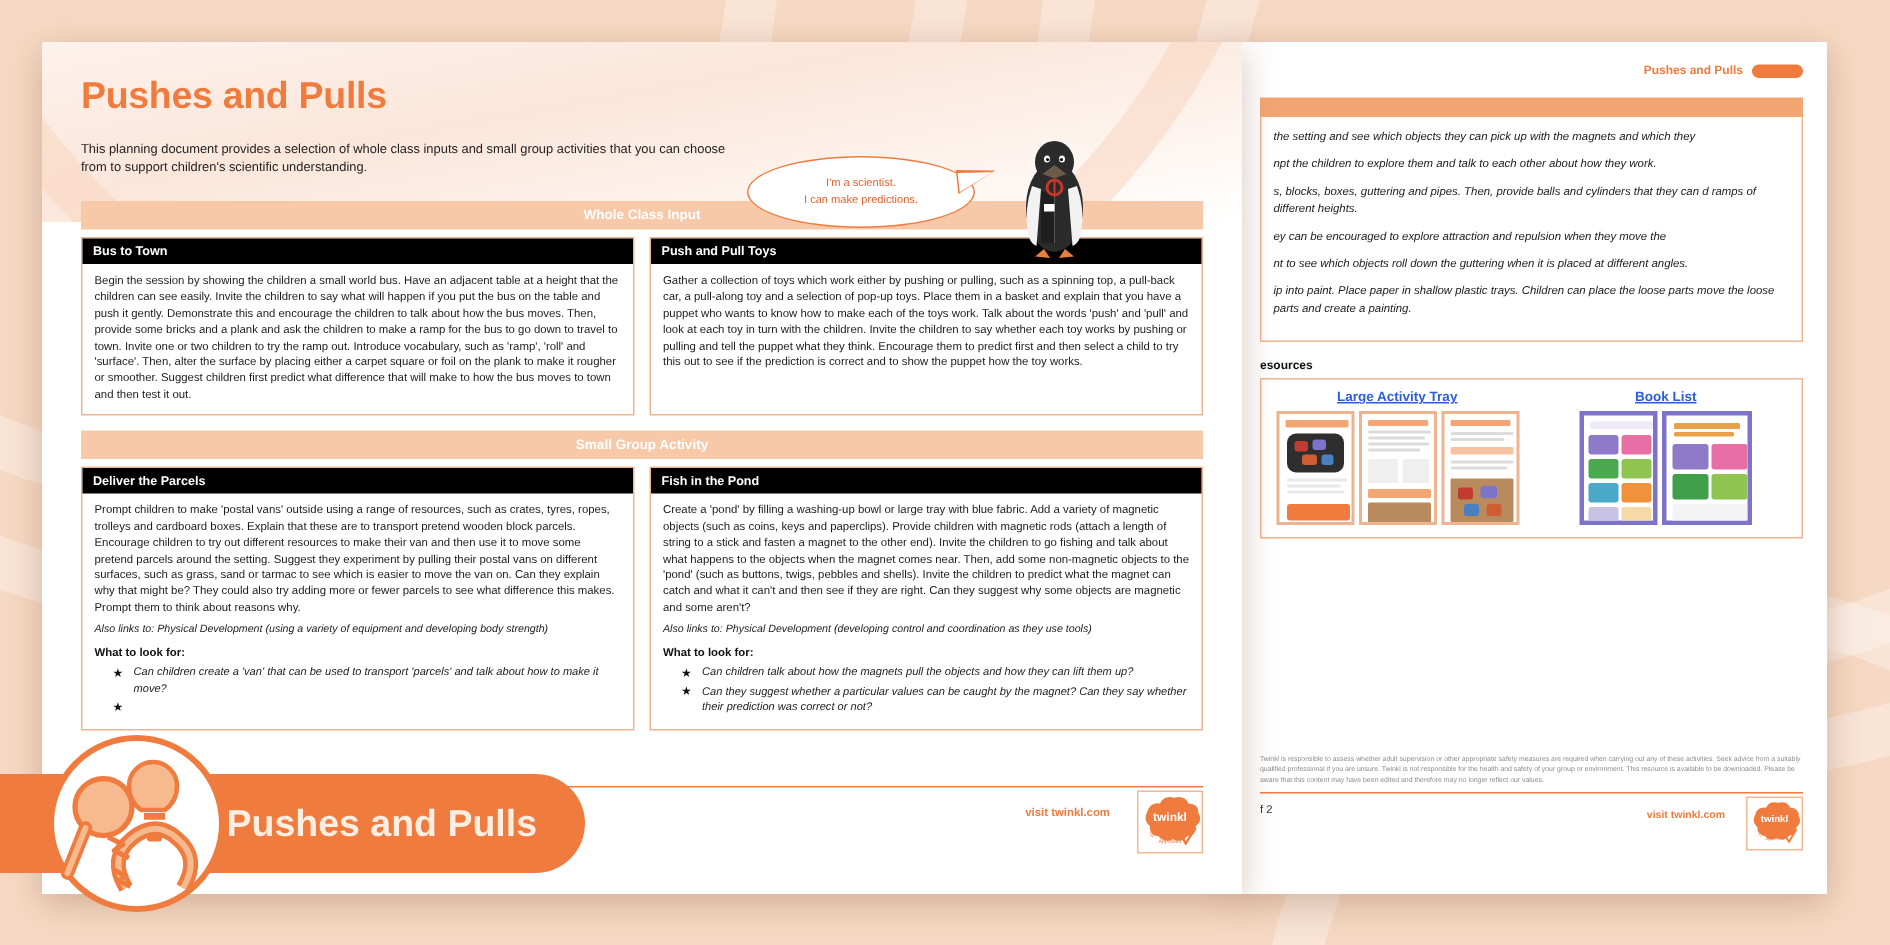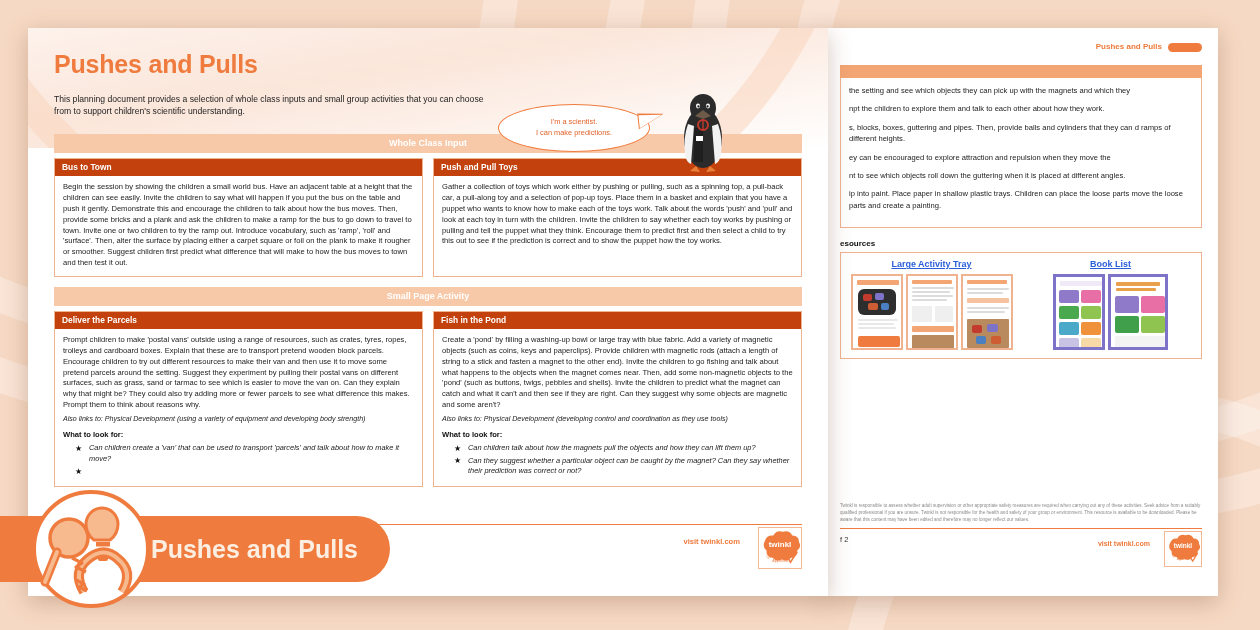--- a/index.html
+++ b/index.html
@@ -82,21 +82,21 @@
     margin-bottom: 5px;
   }
   .cols { display:flex; gap: 10px; margin-bottom: 10px; }
   .card {
     flex: 1 1 0;
     border: 1px solid #f0b390;
     background:#fff;
     display:flex; flex-direction:column;
   }
   .card-head {
-    background:#c2410c;
+    background:#000000;
     color:#ffffff;
     font-size: 8.4px;
     font-weight: bold;
     padding: 3.5px 7px 4px 7px;
   }
   .card-body { padding: 6px 8px 7px 8px; }
   .card-body p.body-txt {
     font-size: 7.6px; line-height: 1.42; color:#1b1b1b;
     text-align: left;
   }
@@ -196,21 +196,21 @@
   .pg2-head .pill {
     position:absolute; right: 0px; top: 1px;
     width: 34px; height: 9px; background:#ef7c3e; border-radius: 5px;
   }
   .pg2-bar { background:#f3a673; height: 13px; margin-top: 9px; }
   .pg2-box {
     border:1px solid #f0b390; border-top:none;
     padding: 7px 8px 9px 8px;
     font-size: 7.6px; line-height: 1.5; color:#1b1b1b;
   }
-  .pg2-box p { margin-bottom: 7px; }
+  .pg2-box p { margin-bottom: 7px; font-style: italic; }
   .pg2-res-title { font-size: 8px; font-weight:bold; margin: 11px 0 0 0; color:#111; }
   .pg2-res {
     border:1px solid #f0b390; margin-top: 4px; padding: 6px 6px 8px 6px;
     display:flex; gap: 10px; justify-content:space-around;
   }
   .res-col { text-align:center; flex:1 1 0; }
   .res-link {
     color:#2b5fd9; font-size: 9px; font-weight:bold;
     text-decoration: underline; display:block; margin-bottom: 5px;
   }
@@ -421,21 +421,21 @@
           </div>
         </div>
         <div class="card">
           <div class="card-head">Push and Pull Toys</div>
           <div class="card-body">
             <p class="body-txt">Gather a collection of toys which work either by pushing or pulling, such as a spinning top, a pull-back car, a pull-along toy and a selection of pop-up toys. Place them in a basket and explain that you have a puppet who wants to know how to make each of the toys work. Talk about the words 'push' and 'pull' and look at each toy in turn with the children. Invite the children to say whether each toy works by pushing or pulling and tell the puppet what they think. Encourage them to predict first and then select a child to try this out to see if the prediction is correct and to show the puppet how the toy works.</p>
           </div>
         </div>
       </div>
 
-      <div class="sec-bar">Small Page Activity</div>
+      <div class="sec-bar">Small Group Activity</div>
       <div class="cols">
         <div class="card">
           <div class="card-head">Deliver the Parcels</div>
           <div class="card-body">
             <p class="body-txt">Prompt children to make 'postal vans' outside using a range of resources, such as crates, tyres, ropes, trolleys and cardboard boxes. Explain that these are to transport pretend wooden block parcels. Encourage children to try out different resources to make their van and then use it to move some pretend parcels around the setting. Suggest they experiment by pulling their postal vans on different surfaces, such as grass, sand or tarmac to see which is easier to move the van on. Can they explain why that might be? They could also try adding more or fewer parcels to see what difference this makes. Prompt them to think about reasons why.</p>
             <div class="links-to">Also links to: Physical Development (using a variety of equipment and developing body strength)</div>
             <div class="wtlf">What to look for:</div>
             <ul class="stars">
               <li><span class="star">★</span><span>Can children create a 'van' that can be used to transport 'parcels' and talk about how to make it move?</span></li>
               <li><span class="star">★</span></li>
@@ -443,21 +443,21 @@
           </div>
         </div>
         <div class="card">
           <div class="card-head">Fish in the Pond</div>
           <div class="card-body">
             <p class="body-txt">Create a 'pond' by filling a washing-up bowl or large tray with blue fabric. Add a variety of magnetic objects (such as coins, keys and paperclips). Provide children with magnetic rods (attach a length of string to a stick and fasten a magnet to the other end). Invite the children to go fishing and talk about what happens to the objects when the magnet comes near. Then, add some non-magnetic objects to the 'pond' (such as buttons, twigs, pebbles and shells). Invite the children to predict what the magnet can catch and what it can't and then see if they are right. Can they suggest why some objects are magnetic and some aren't?</p>
             <div class="links-to">Also links to: Physical Development (developing control and coordination as they use tools)</div>
             <div class="wtlf">What to look for:</div>
             <ul class="stars">
               <li><span class="star">★</span><span>Can children talk about how the magnets pull the objects and how they can lift them up?</span></li>
-              <li><span class="star">★</span><span>Can they suggest whether a particular object can be caught by the magnet? Can they say whether their prediction was correct or not?</span></li>
+              <li><span class="star">★</span><span>Can they suggest whether a particular values can be caught by the magnet? Can they say whether their prediction was correct or not?</span></li>
             </ul>
           </div>
         </div>
       </div>
 
       <div class="footer">
         <div class="pageno">Page 1 of 2</div>
         <div class="visit">visit twinkl.com</div>
         <div class="twinkl-logo">
           <svg viewBox="0 0 44 42" width="100%" height="100%">

